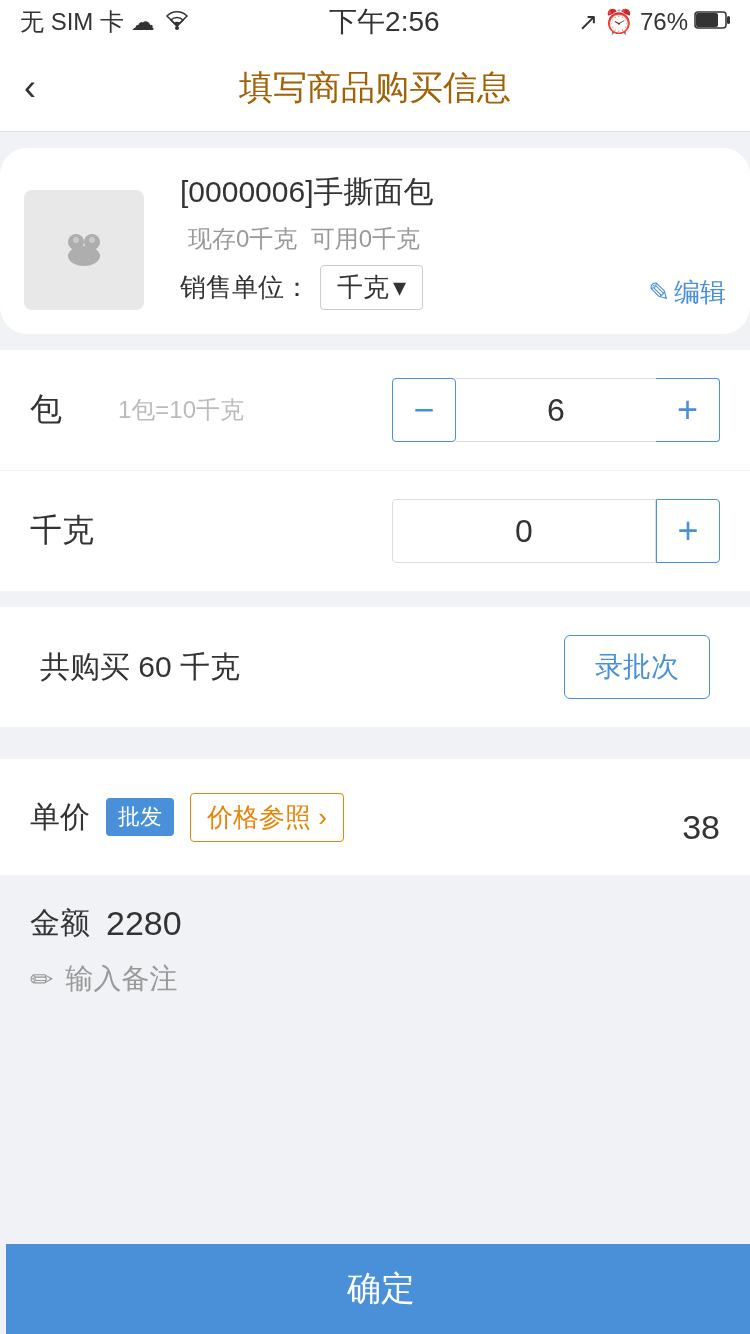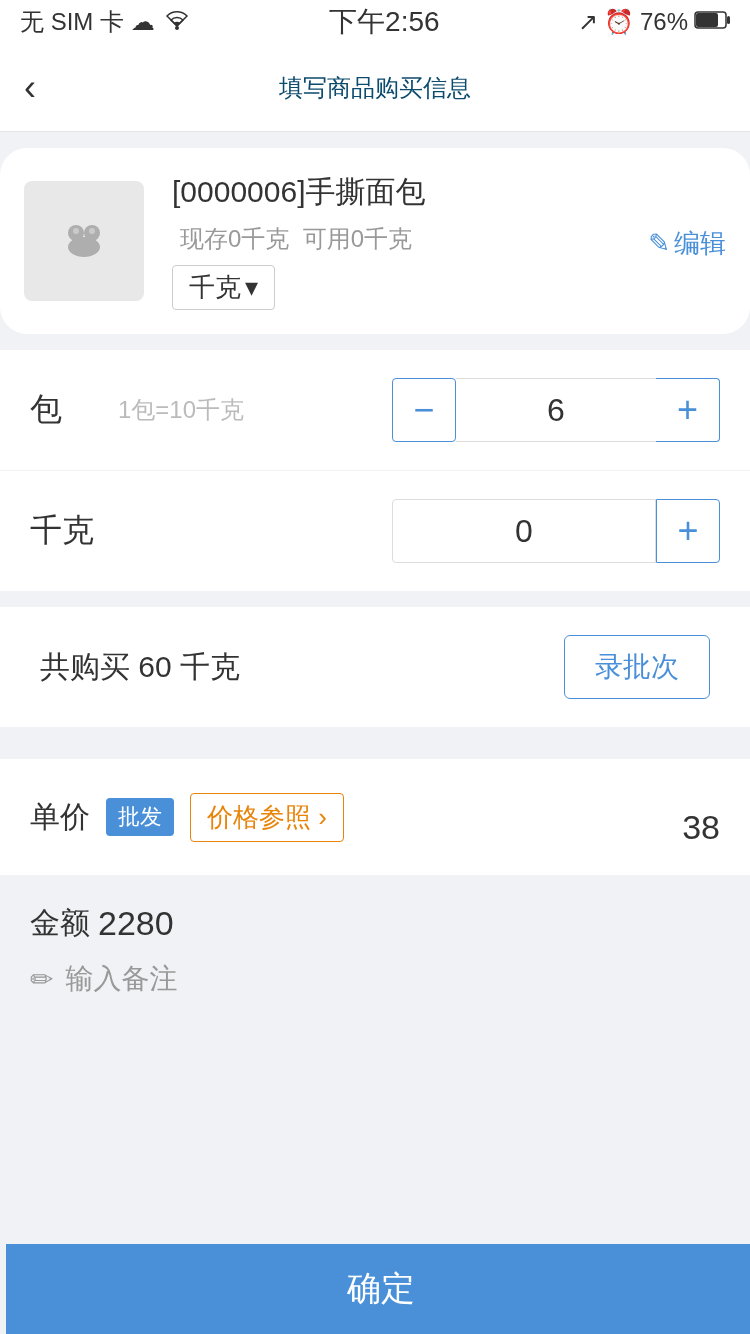--- a/index.html
+++ b/index.html
@@ -39,32 +39,32 @@
       border-bottom: 1px solid #e5e5e5;
     }
     .nav-back {
       position: absolute;
       left: 24px;
       font-size: 36px;
       color: #333;
       cursor: pointer;
     }
     .nav-title {
-      font-size: 24px;
-      font-weight: 500;
-      color: #0c4a6e;
+      font-size: 34px;
+      font-weight: 500;
+      color: #a16207;
     }
 
     
     .product-card {
       background: #fff;
       padding: 24px;
       display: flex;
-      align-items: center;
-      gap: 28px;
+      align-items: flex-end;
+      gap: 36px;
       margin-top: 16px;
       border-radius: 27px;
     }
     .product-image {
       width: 120px;
       height: 120px;
       background: #e8e8e8;
       border-radius: 8px;
       display: flex;
       align-items: center;
@@ -259,21 +259,21 @@
     }
 
     
     .amount-section {
       background: #f0f2f5;
       padding: 28px 30px 20px;
     }
     .amount-row {
       display: flex;
       align-items: center;
-      gap: 8px;
+      gap: 16px;
       margin-bottom: 16px;
     }
     .amount-label {
       font-size: 30px;
       color: #333;
     }
     .amount-value {
       font-size: 34px;
       color: #333;
       font-weight: 500;
@@ -355,20 +355,21 @@
       <circle cx="22" cy="20" r="3" fill="#fff" opacity="0.4"></circle>
       <circle cx="38" cy="20" r="3" fill="#fff" opacity="0.4"></circle>
     </svg>
   </div>
   <div class="product-info">
     <div class="product-name">[0000006]手撕面包</div>
     <div class="product-stock">
       <span>现存0千克</span>&nbsp;&nbsp;<span>可用0千克</span>
     </div>
     <div class="product-unit-row">
+      <span>销售单位：</span>
       <div class="unit-select">
         <span>千克</span>
         <span>▾</span>
       </div>
     </div>
   </div>
   <div class="product-card-right">
     <div class="edit-btn">
       <span>✎</span>
       <span>编辑</span>

